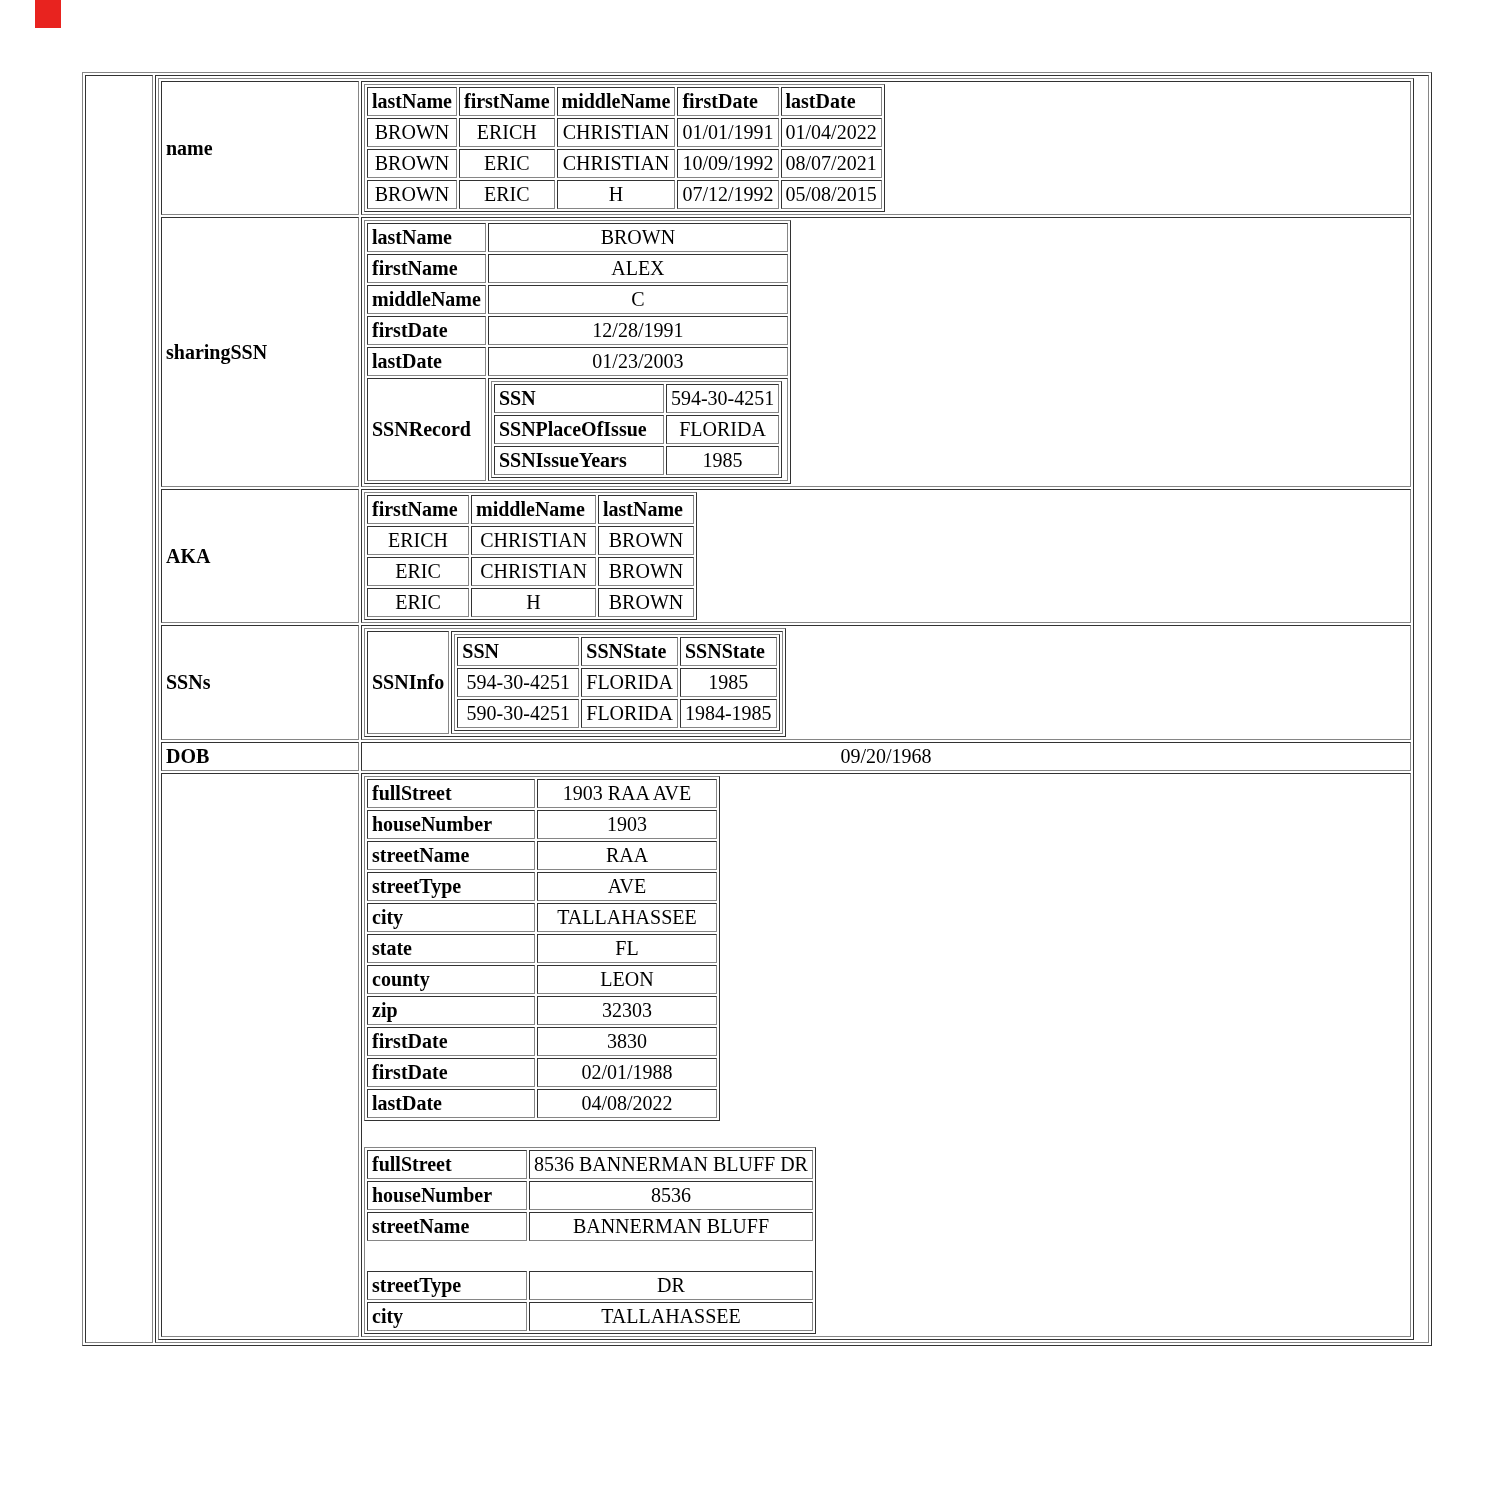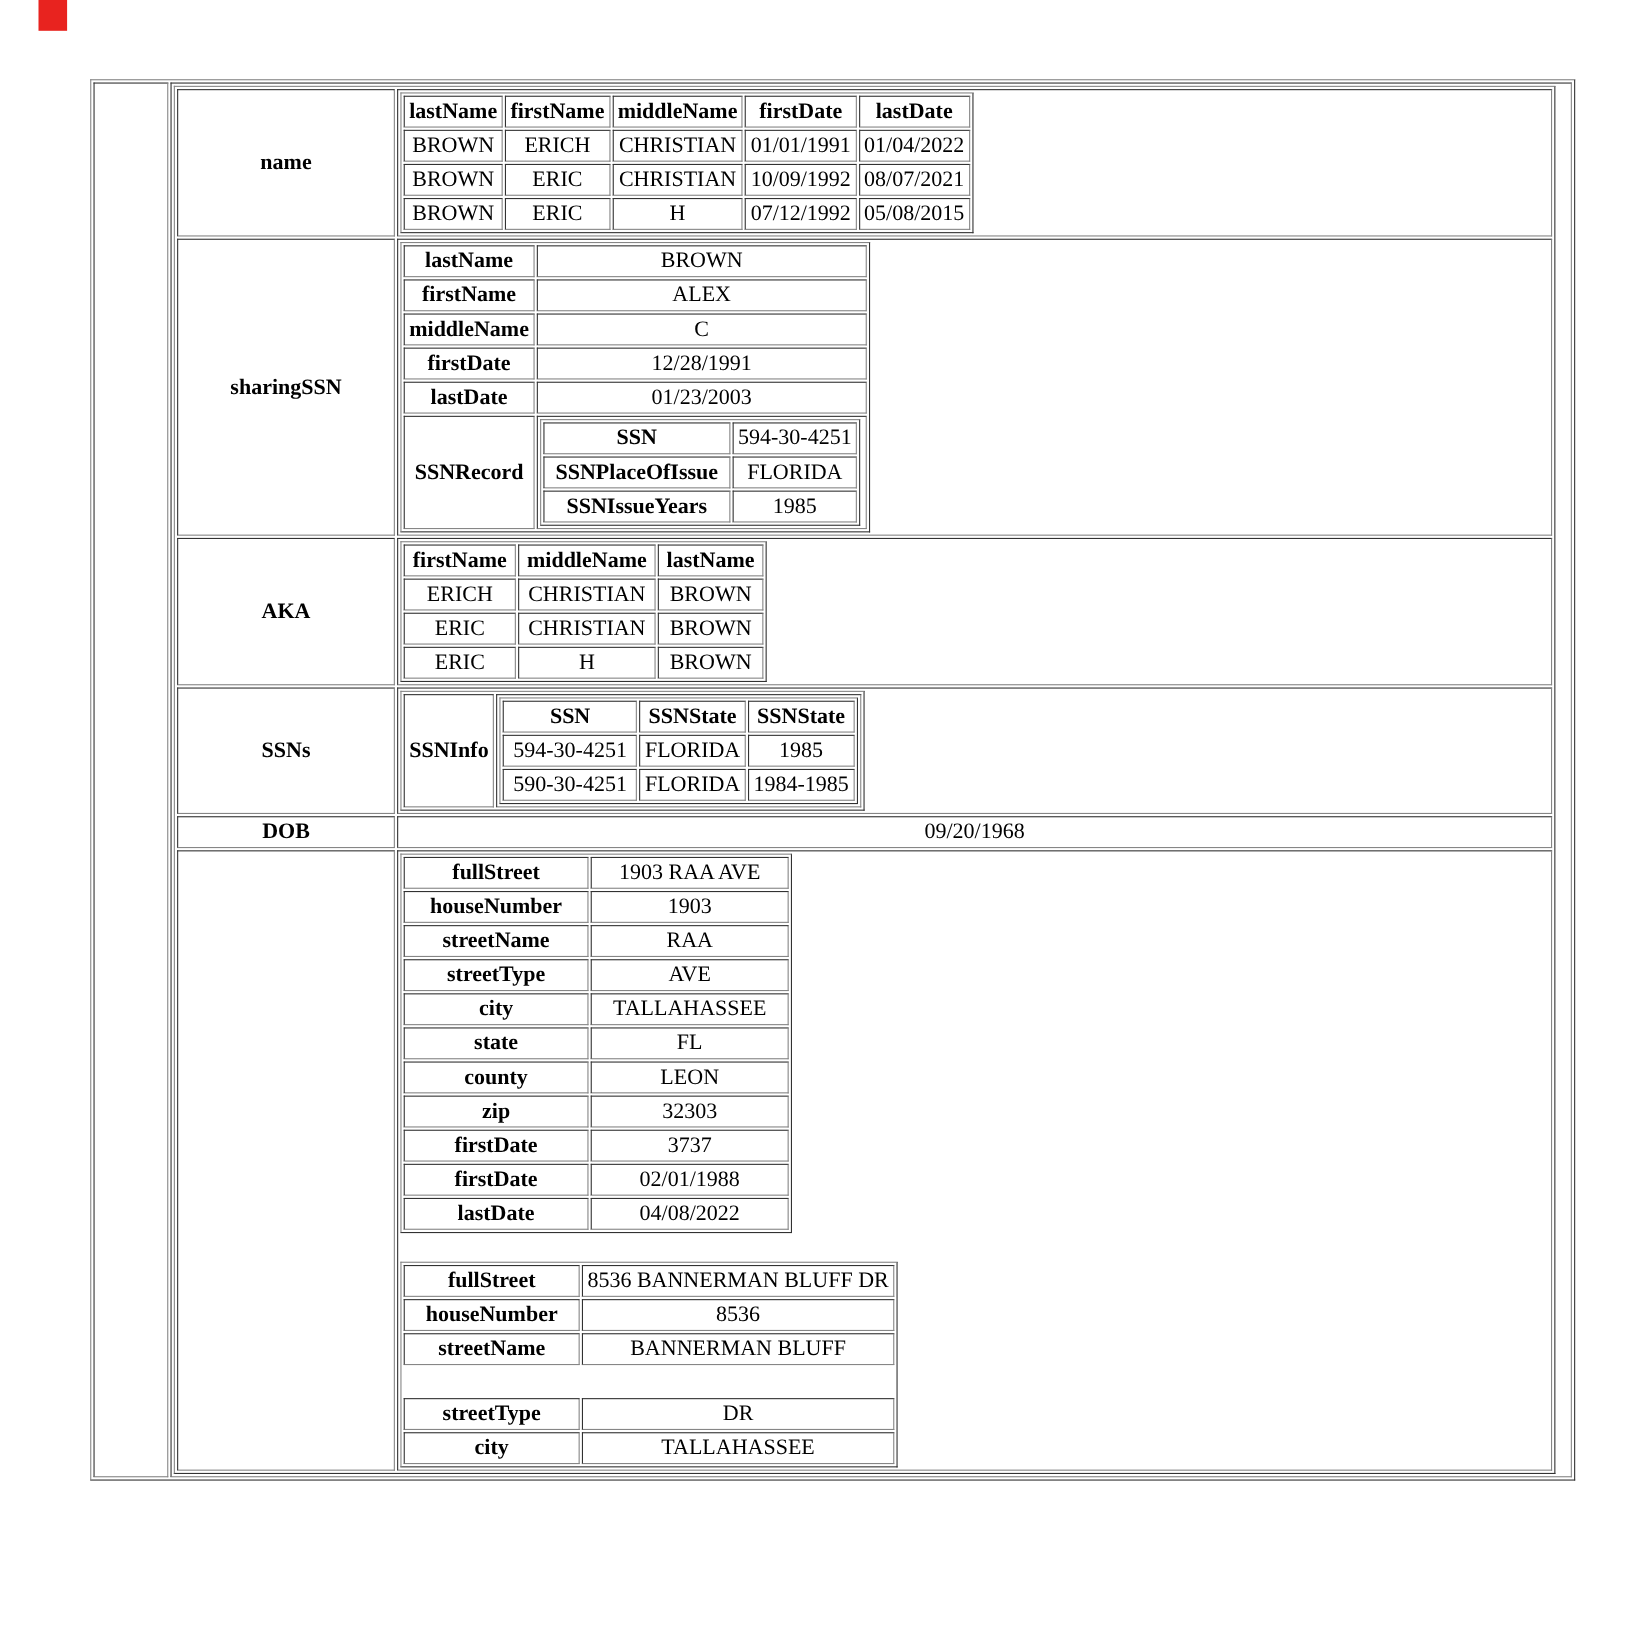--- a/index.html
+++ b/index.html
@@ -28,25 +28,23 @@
     white-space: nowrap;
   }
   .outer {
     margin: 72px 0 0 82px;
     width: 1350px;
   }
   .spacer-cell { width: 58px; }
   .main { width: 1256px; }
   .lbl {
     font-weight: bold;
-    text-align: center;
   }
   .rowlbl {
     font-weight: bold;
-    text-align: center;
     width: 188px;
   }
   .wrap { padding: 2px; }
   .val { text-align: center; }
   .addr2 { margin-top: 26px; }
   .ghost td {
     border: none;
     height: 22px;
   }
 </style>
@@ -256,21 +254,21 @@
               <tr>
                 <td class="lbl">county</td>
                 <td class="val">LEON</td>
               </tr>
               <tr>
                 <td class="lbl">zip</td>
                 <td class="val">32303</td>
               </tr>
               <tr>
                 <td class="lbl">firstDate</td>
-                <td class="val">3737</td>
+                <td class="val">3830</td>
               </tr>
               <tr>
                 <td class="lbl">firstDate</td>
                 <td class="val">02/01/1988</td>
               </tr>
               <tr>
                 <td class="lbl">lastDate</td>
                 <td class="val">04/08/2022</td>
               </tr>
             </tbody>

